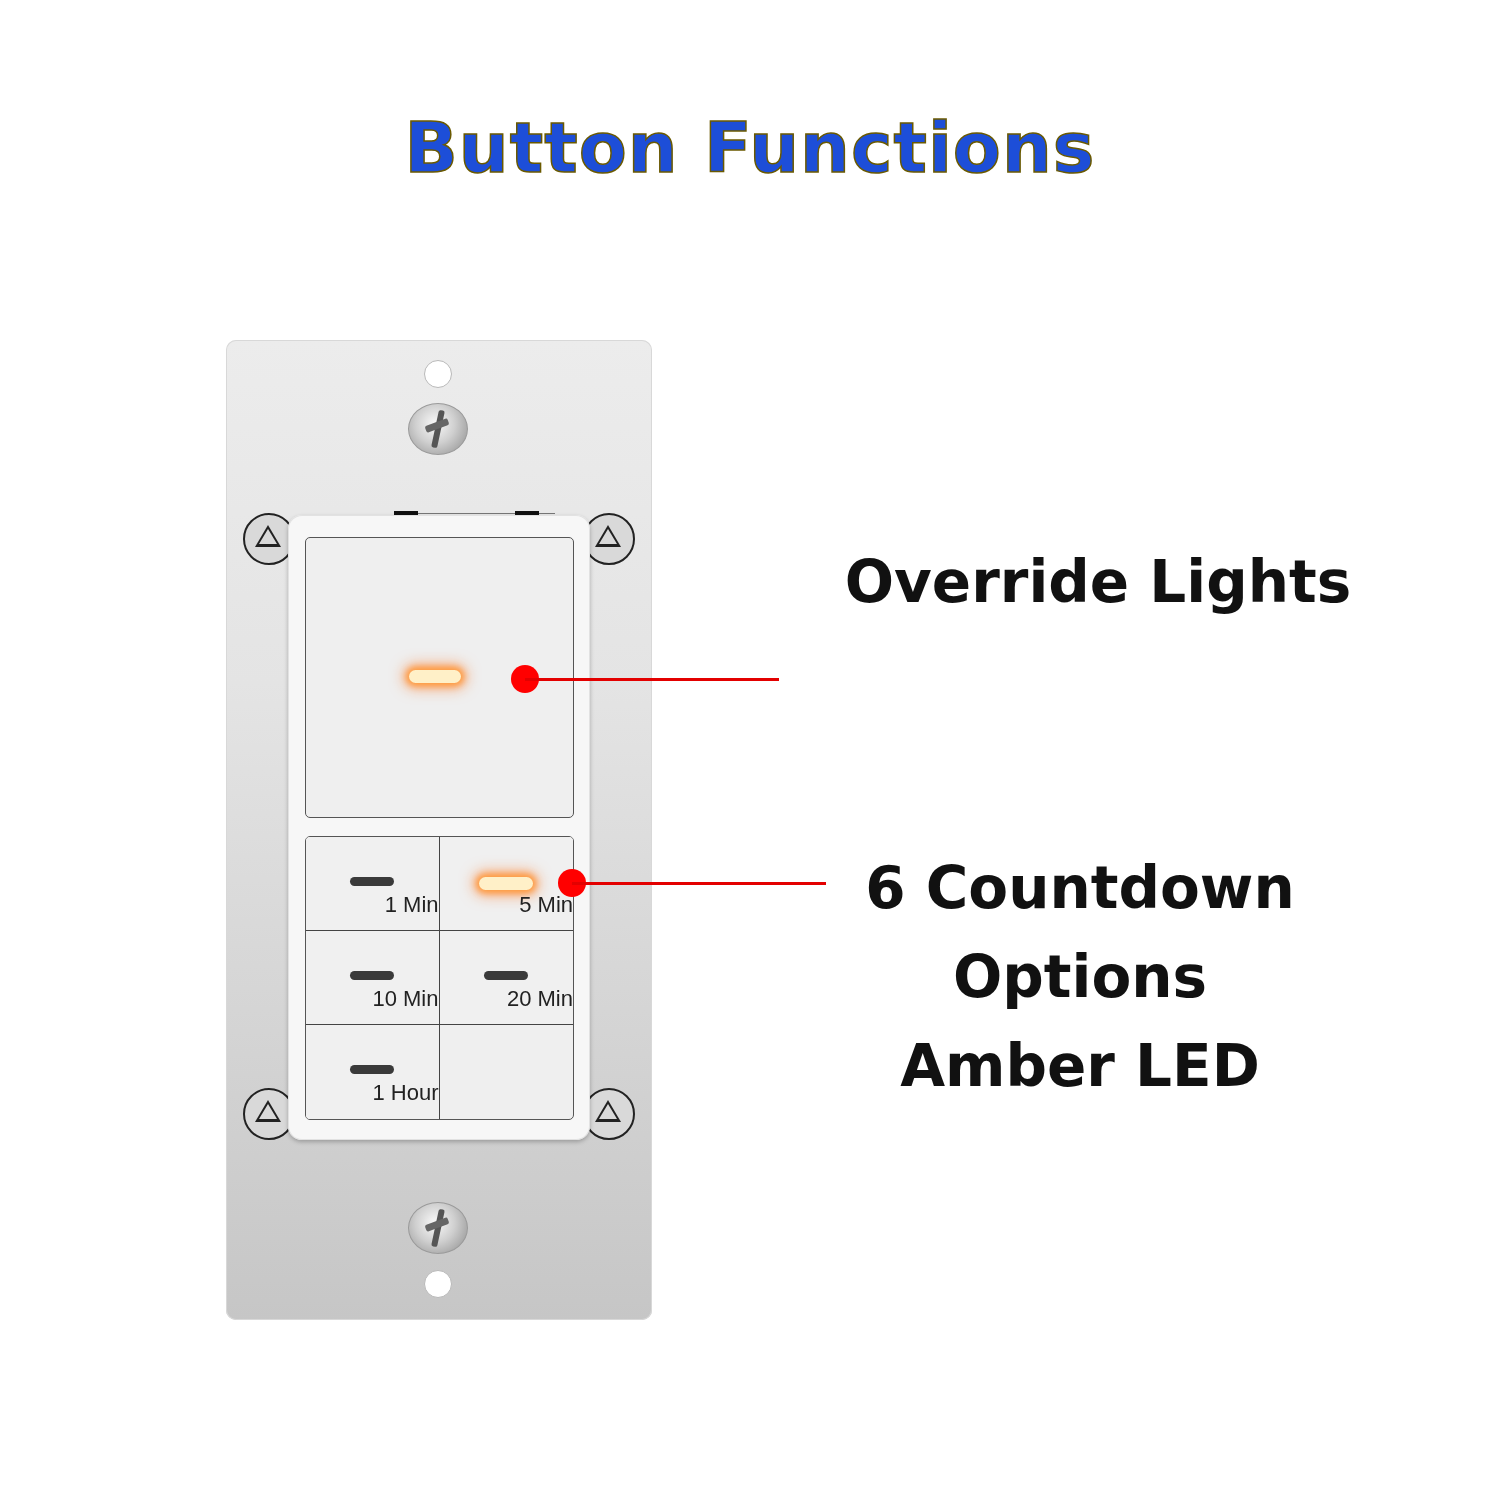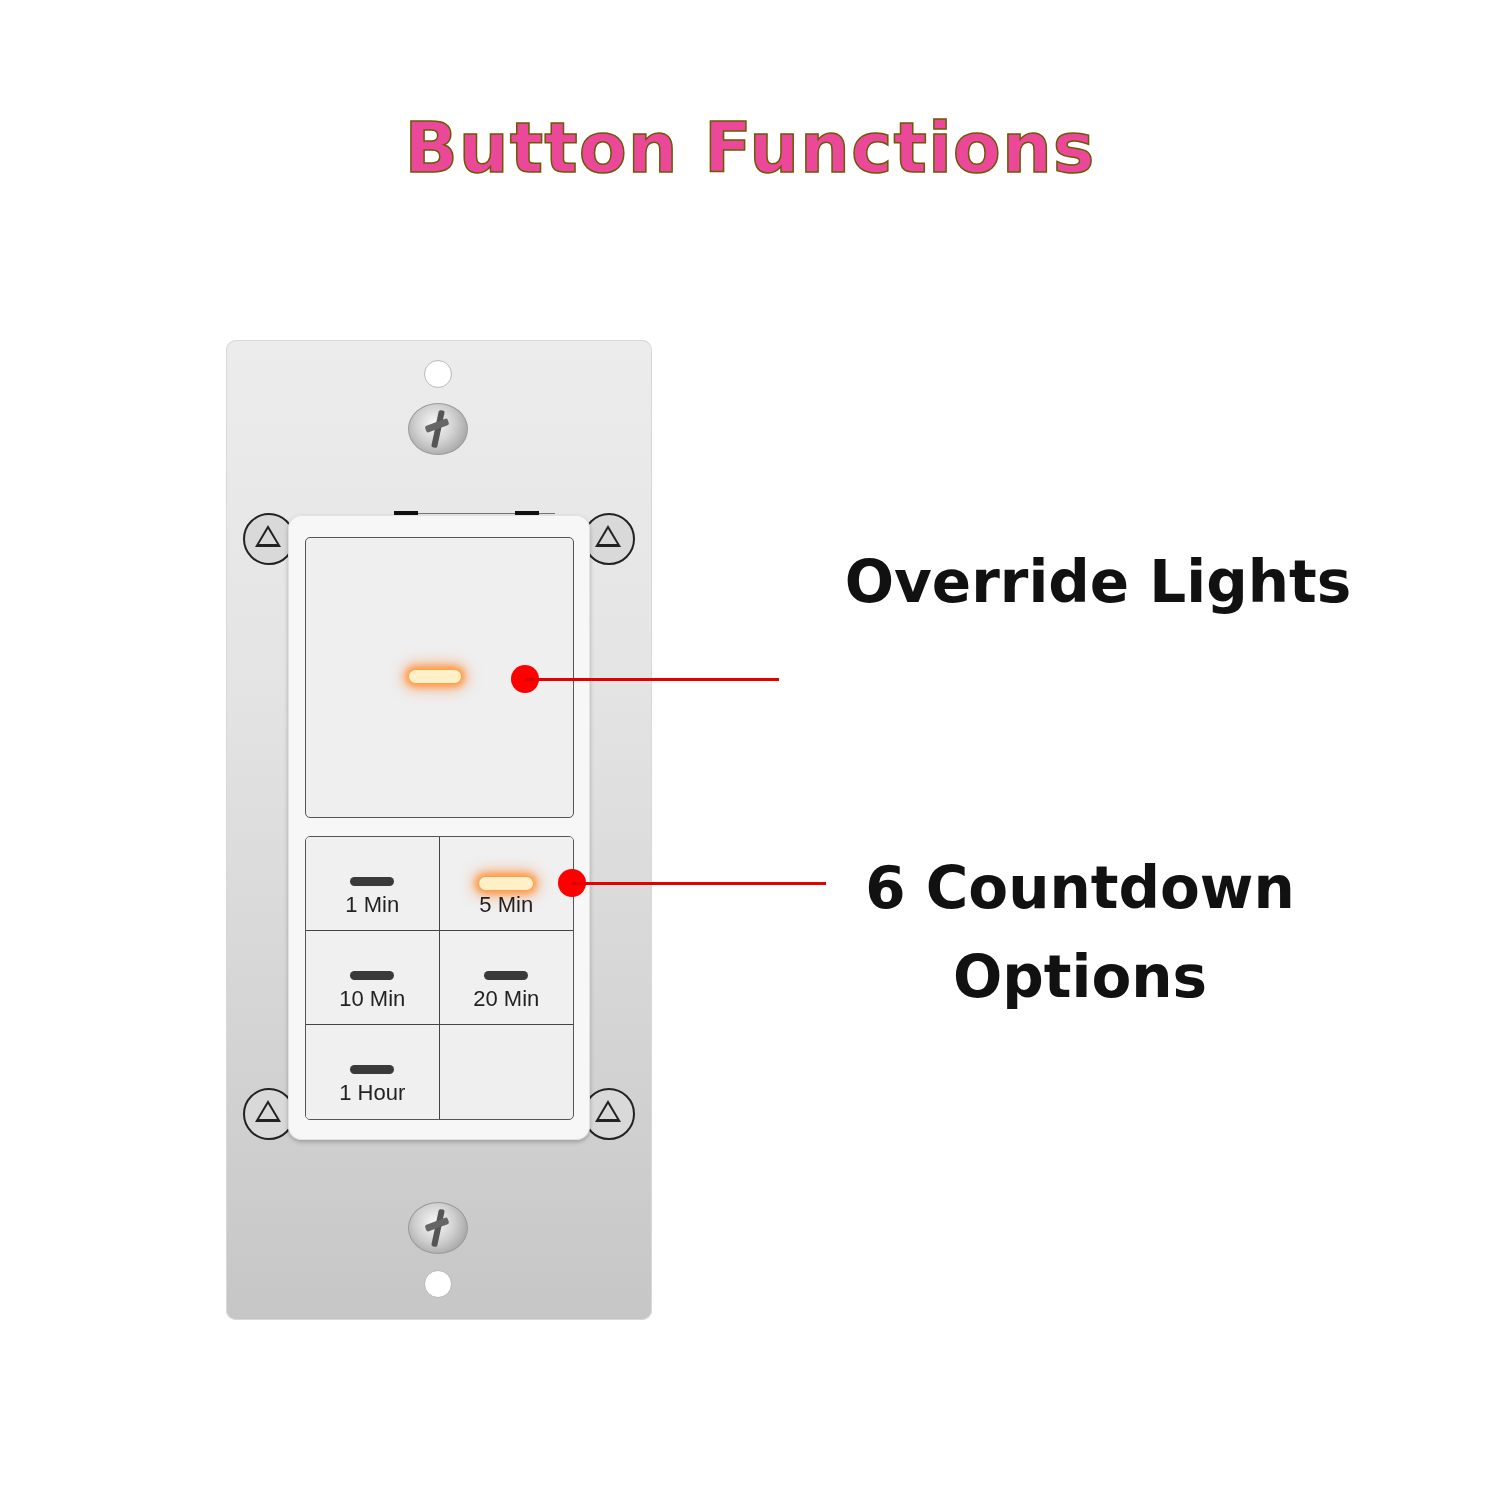--- a/index.html
+++ b/index.html
@@ -1,21 +1,21 @@
 <!DOCTYPE html>
 <html><head>
 <meta charset="utf-8">
 <style>
   html, body { margin:0; padding:0; }
   body { width:1500px; height:1500px; background:#ffffff; position:relative; overflow:hidden;
          font-family:"DejaVu Sans", sans-serif; }
   .abs { position:absolute; }
 
   .title { left:0; width:1500px; top:108px; text-align:center; font-size:70px; font-weight:bold;
-           color:#ec4899; -webkit-text-stroke:1.5px #6b5a00; letter-spacing:1px; line-height:80px; }
+           color:#1d4ed8; -webkit-text-stroke:1.5px #6b5a00; letter-spacing:1px; line-height:80px; }
 
   .plate { left:226px; top:340px; width:426px; height:980px; border-radius:10px;
            background:linear-gradient(180deg,#ececec 0%,#e4e4e4 35%,#d2d2d2 75%,#c6c6c6 100%);
            box-shadow: inset 0 0 0 1px #d8d8d8; }
   .hole { width:26px; height:26px; border-radius:50%; background:#fff; border:1px solid #b9b9b9; }
   .screw { width:58px; height:50px; border-radius:50%;
            background:radial-gradient(circle at 45% 40%, #fafafa 0%, #cfcfcf 45%, #8a8a8a 100%);
            border:1px solid #9a9a9a; }
   .screw .slot { position:absolute; left:26px; top:6px; width:6px; height:38px; background:#555;
                  transform:rotate(12deg); border-radius:2px; }
@@ -43,21 +43,21 @@
   .led-on { background:#fff0c8; box-shadow: 0 0 6px 3px #ff9a3c, 0 0 14px 6px rgba(255,120,40,0.55); }
   .led-off { background:#3a3a3a; height:9px; width:44px; border-radius:5px; }
 
   .grid { left:305px; top:836px; width:269px; height:284px; border:1.5px solid #555; border-radius:5px;
           box-sizing:border-box; background:#efefef; display:grid;
           grid-template-columns:1fr 1fr; grid-template-rows:1fr 1fr 1fr; overflow:hidden; }
   .cell { position:relative; border-right:1.5px solid #444; border-bottom:1.5px solid #444; background:#f0f0f0; }
   .cell:nth-child(2n) { border-right:none; }
   .cell:nth-child(n+5) { border-bottom:none; }
   .cell .led { position:absolute; left:50%; top:40px; transform:translateX(-50%); }
-  .cell .lbl { position:absolute; left:0; right:0; top:55px; text-align:center;
+  .cell .lbl { position:absolute; left:0; right:0; top:55px; text-align:right;
                font-family:"Liberation Sans", sans-serif; font-size:22px; color:#222; }
 
   .dot { width:28px; height:28px; border-radius:50%; background:#ff0000; }
   .line { height:3px; background:#e30000; }
 
   .label { text-align:center; font-family:"DejaVu Sans", sans-serif; font-weight:bold; color:#111;
            font-size:58px; line-height:89px; }
 </style>
 </head>
 <body>
@@ -126,13 +126,14 @@
 <div class="abs line" style="left:525px;top:678px;width:254px;"></div>
 <div class="abs label" style="left:818px;top:538px;width:560px;">
   <div>Override Lights</div>
 </div>
 
 <div class="abs dot" style="left:558px;top:869px;"></div>
 <div class="abs line" style="left:572px;top:882px;width:254px;"></div>
 <div class="abs label" style="left:800px;top:844px;width:560px;">
   <div>6 Countdown</div>
   <div>Options</div>
+  <div>Amber LED</div>
 </div>
 
 </body></html>

